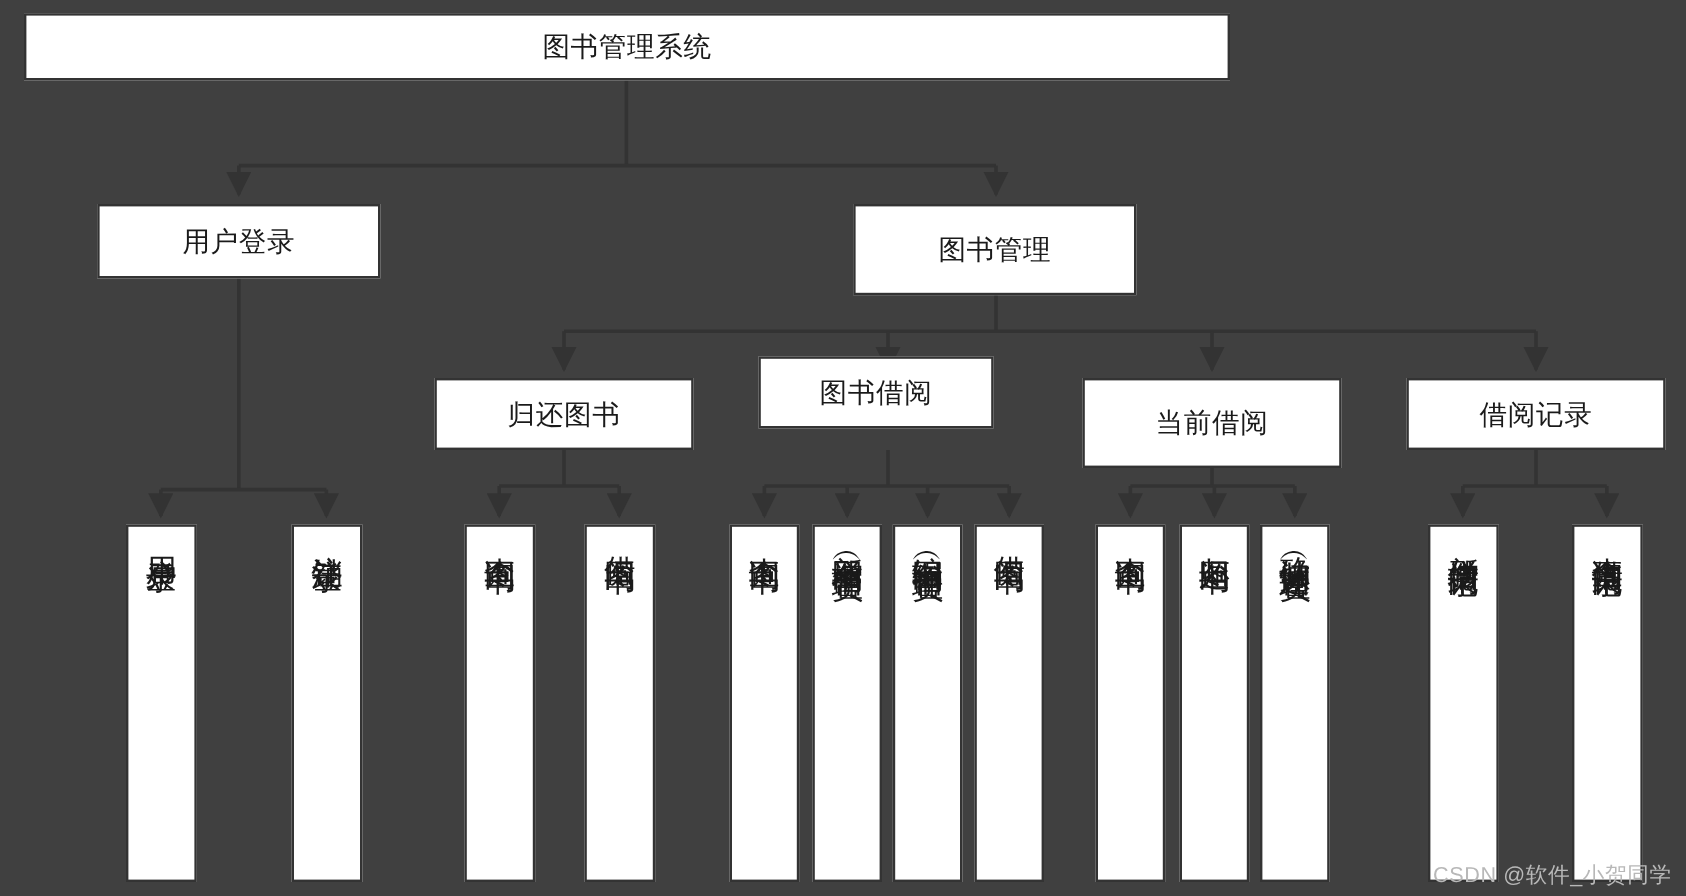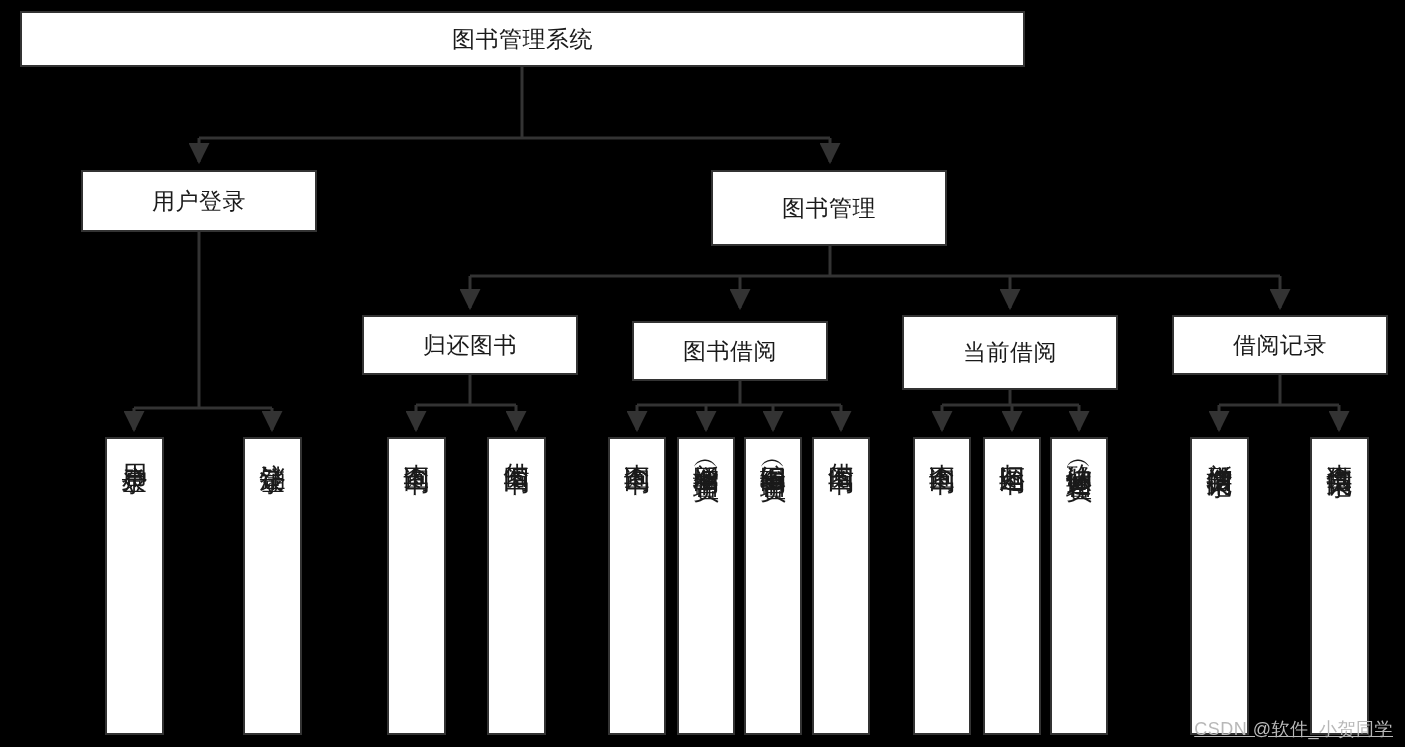--- a/index.html
+++ b/index.html
@@ -4,21 +4,21 @@
 <style>
   html, body {
     margin: 0;
     padding: 0;
     background: #ffffff;
   }
   #canvas {
     position: relative;
     width: 1405px;
     height: 747px;
-    background: #000000;
+    background: #404040;
     font-family: "Liberation Sans", "DejaVu Sans", sans-serif;
     overflow: hidden;
   }
   svg.wires {
     position: absolute;
     left: 0;
     top: 0;
     width: 1405px;
     height: 747px;
     pointer-events: none;
@@ -58,21 +58,20 @@
     margin: 0 auto;
   }
   .watermark {
     position: absolute;
     right: 12px;
     bottom: 6px;
     font-size: 18px;
     color: #b8b8b8;
     white-space: nowrap;
     letter-spacing: 0.5px;
-    text-decoration: underline;
   }
 </style>
 </head>
 <body>
 
 <div id="canvas">
 
   <svg class="wires" viewBox="0 0 1405 747" xmlns="http://www.w3.org/2000/svg">
     <defs>
       <marker id="arw" viewBox="0 0 10 10" refX="9" refY="5" markerWidth="7" markerHeight="7" orient="auto-start-reverse">
@@ -130,21 +129,21 @@
   <div class="node horiz" style="left:81px; top:170px; width:236px; height:62px;">
     <span class="label">用户登录</span>
   </div>
   <div class="node horiz" style="left:711px; top:170px; width:236px; height:76px;">
     <span class="label">图书管理</span>
   </div>
 
   <div class="node horiz" style="left:362px; top:315px; width:216px; height:60px;">
     <span class="label">归还图书</span>
   </div>
-  <div class="node horiz" style="left:632px; top:321px; width:196px; height:60px;">
+  <div class="node horiz" style="left:632px; top:297px; width:196px; height:60px;">
     <span class="label">图书借阅</span>
   </div>
   <div class="node horiz" style="left:902px; top:315px; width:216px; height:75px;">
     <span class="label">当前借阅</span>
   </div>
   <div class="node horiz" style="left:1172px; top:315px; width:216px; height:60px;">
     <span class="label">借阅记录</span>
   </div>
 
   <div class="node vert" style="left:105px; top:437px; width:59px; height:298px;">

